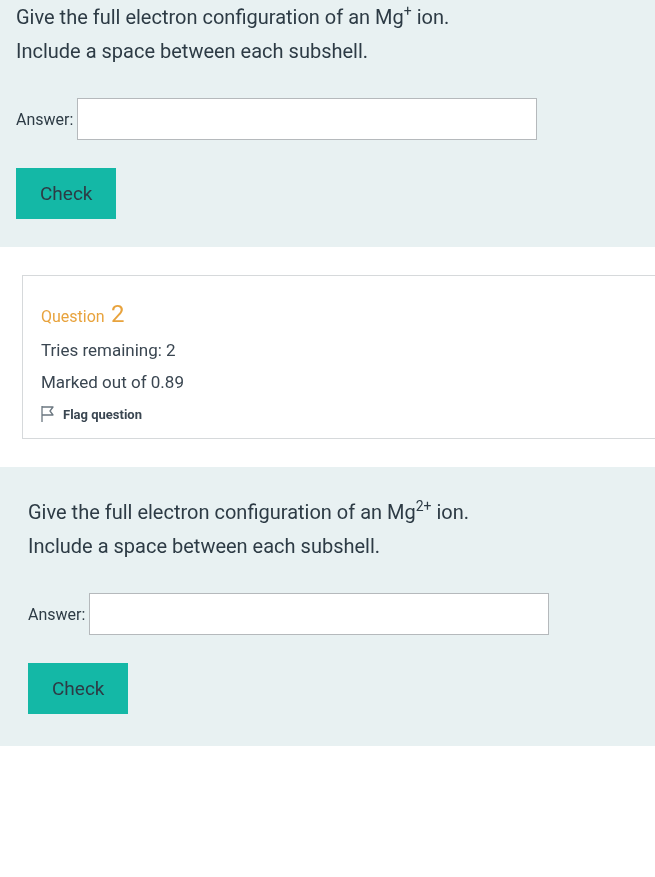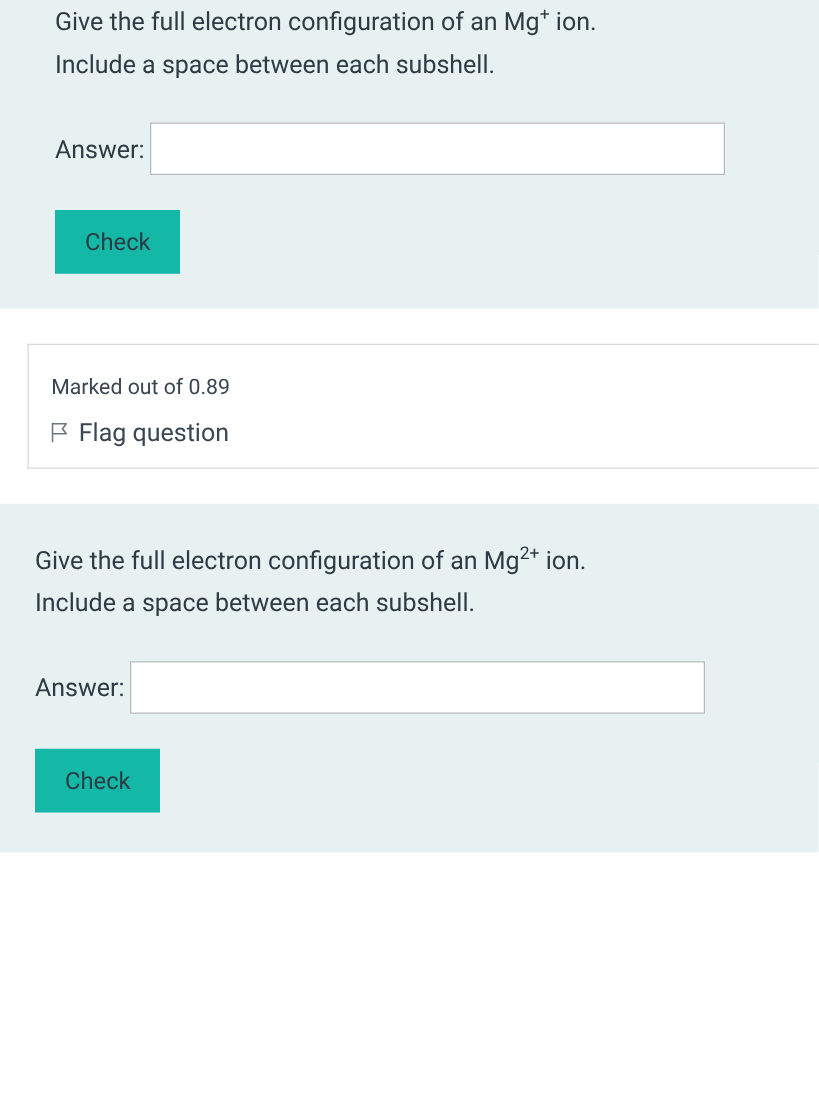--- a/index.html
+++ b/index.html
@@ -8,21 +8,21 @@
       padding: 0;
     }
     body {
       font-family: -apple-system, BlinkMacSystemFont, "Segoe UI", Roboto, "Helvetica Neue", Arial, sans-serif;
       background: #ffffff;
       width: 655px;
       color: #2d3b45;
     }
     .question-block {
       background: #e8f1f2;
-      padding: 0 28px 28px 44px;
+      padding: 0 28px 28px 16px;
       margin-bottom: 28px;
     }
     .question-block-2 {
       background: #e8f1f2;
       padding: 28px 28px 32px 28px;
       margin-top: 28px;
     }
     .question-text {
       font-size: 20px;
       line-height: 1.7;
@@ -35,21 +35,21 @@
     }
     .bold {
       font-weight: 400;
     }
     .answer-row {
       display: flex;
       align-items: center;
       margin-bottom: 28px;
     }
     .answer-label {
-      font-size: 20px;
+      font-size: 16px;
       color: #2d3b45;
       margin-right: 4px;
     }
     .answer-input {
       flex: 0 0 auto;
       width: 460px;
       height: 42px;
       border: 1px solid #b5b9bc;
       font-size: 18px;
       padding: 6px 10px;
@@ -90,41 +90,47 @@
       align-items: center;
       padding: 8px 0 2px 0;
     }
     .flag-icon {
       width: 14px;
       height: 16px;
       margin-right: 8px;
       flex-shrink: 0;
     }
     .flag-text {
-      font-size: 20px;
+      font-size: 13px;
       color: #3a4651;
+      font-weight: bold;
     }
   </style>
 </head>
 <body>
 
 <div class="question-block">
   <div class="question-text">
     <span>Give the full electron configuration of an Mg</span><sup>+</sup><span> ion.</span>
     <br>
     <span>Include a </span><span class="bold">space between each subshell</span><span>.</span>
   </div>
   <div class="answer-row">
     <span class="answer-label">Answer:</span>
     <input type="text" class="answer-input" value="" style="">
   </div>
   <button class="check-button">Check</button>
 </div>
 
 <div class="info-block">
+  <div class="info-line">
+    <span class="question-label">Question</span>
+    <span class="question-number">2</span>
+  </div>
+  <div class="info-line">Tries remaining: 2</div>
   <div class="info-line">Marked out of 0.89</div>
   <div class="flag-row">
     <svg class="flag-icon" viewBox="0 0 14 16">
       <path d="M1 0 L1 16 M1 1 L12 1 L9 5 L12 9 L1 9" fill="none" stroke="#6b7780" stroke-width="1.3" stroke-linejoin="round"></path>
     </svg>
     <span class="flag-text">Flag question</span>
   </div>
 </div>
 
 <div class="question-block-2">

